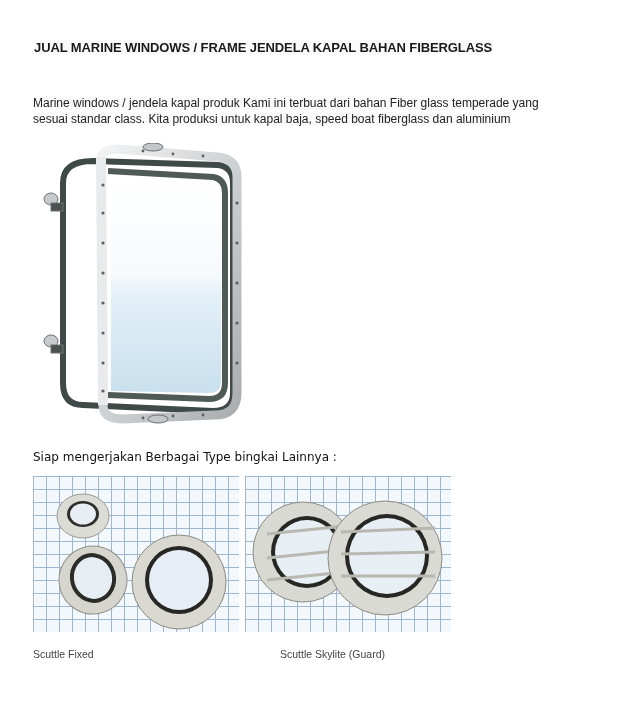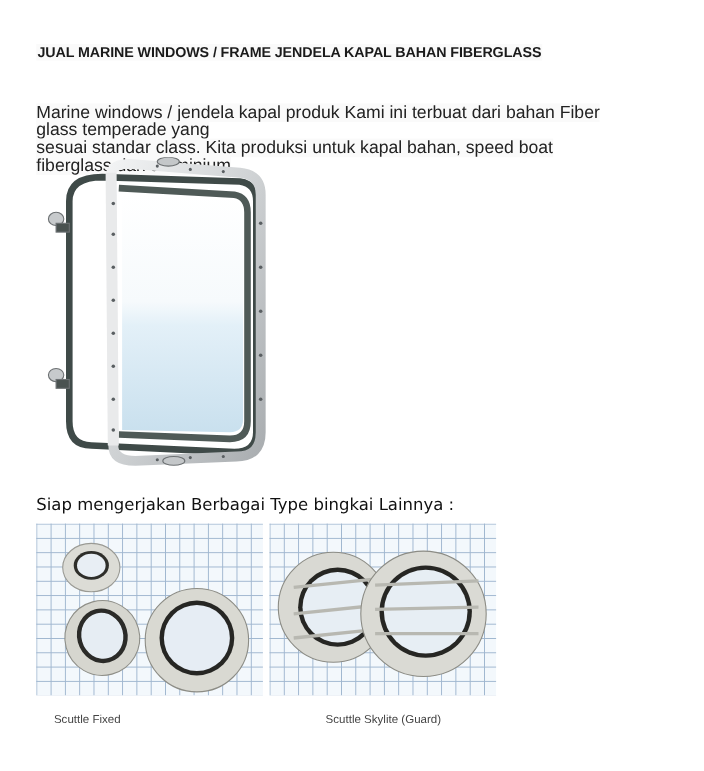--- a/index.html
+++ b/index.html
@@ -1,41 +1,41 @@
 <!DOCTYPE html>
 <html><head>
 <meta charset="utf-8">
 <style>
   html, body { margin:0; padding:0; background:#ffffff; }
   body { width:640px; height:701px; position:relative; overflow:hidden; font-family:"Liberation Sans", sans-serif; color:#222; }
   .title { position:absolute; left:33px; top:40px; font-size:13px; font-weight:bold; color:#1a1a1a; letter-spacing:-0.1px; background:#fafafa; padding:0 1px; }
-  .intro { position:absolute; left:33px; top:95px; width:540px; font-size:16px; line-height:16px; color:#222; }
+  .intro { position:absolute; left:33px; top:95px; width:540px; font-size:12px; line-height:16px; color:#222; }
   .intro span { background:#fafafa; }
   .main-img { position:absolute; left:33px; top:143px; width:220px; height:282px; }
-  .subhead { position:absolute; left:33px; top:450px; font-family:"DejaVu Sans", sans-serif; font-size:15px; color:#111; }
+  .subhead { position:absolute; left:33px; top:450px; font-family:"DejaVu Sans", sans-serif; font-size:12px; color:#111; }
   .grid-img { position:absolute; top:476px; height:156px; background-color:#f3f8fc;
     background-image:
       linear-gradient(to right, #9fb6cf 1px, transparent 1px),
       linear-gradient(to bottom, #9fb6cf 1px, transparent 1px);
     background-size: 13px 13px; overflow:hidden; }
   .grid-img svg { position:absolute; left:0; top:0; }
   .img-left { left:33px; width:206px; }
   .img-right { left:245px; width:206px; }
-  .caption { position:absolute; top:648px; font-size:10.5px; color:#444;margin-left:16px; }
+  .caption { position:absolute; top:648px; font-size:10.5px; color:#444; }
   .cap-left { left:33px; }
   .cap-right { left:280px; }
 </style>
 </head>
 <body>
 
 <div class="title">JUAL MARINE WINDOWS / FRAME JENDELA KAPAL BAHAN FIBERGLASS</div>
 
 <div class="intro">
   <span>Marine windows / jendela kapal produk Kami ini terbuat dari bahan Fiber glass temperade yang</span><br>
-  <span>sesuai standar class. Kita produksi untuk kapal bahan, speed boat fiberglass dan aluminium</span>
+  <span>sesuai standar class. Kita produksi untuk kapal baja, speed boat fiberglass dan aluminium</span>
 </div>
 
 <div class="main-img" title="Marine window frame with glass and hinges">
   <svg width="220" height="282" viewBox="0 0 220 282">
     <defs>
       <linearGradient id="glass" x1="0" y1="0" x2="0" y2="1">
         <stop offset="0" stop-color="#ffffff"></stop>
         <stop offset="0.45" stop-color="#f6fafc"></stop>
         <stop offset="0.55" stop-color="#e3f0f8"></stop>
         <stop offset="1" stop-color="#c9e0ee"></stop>

